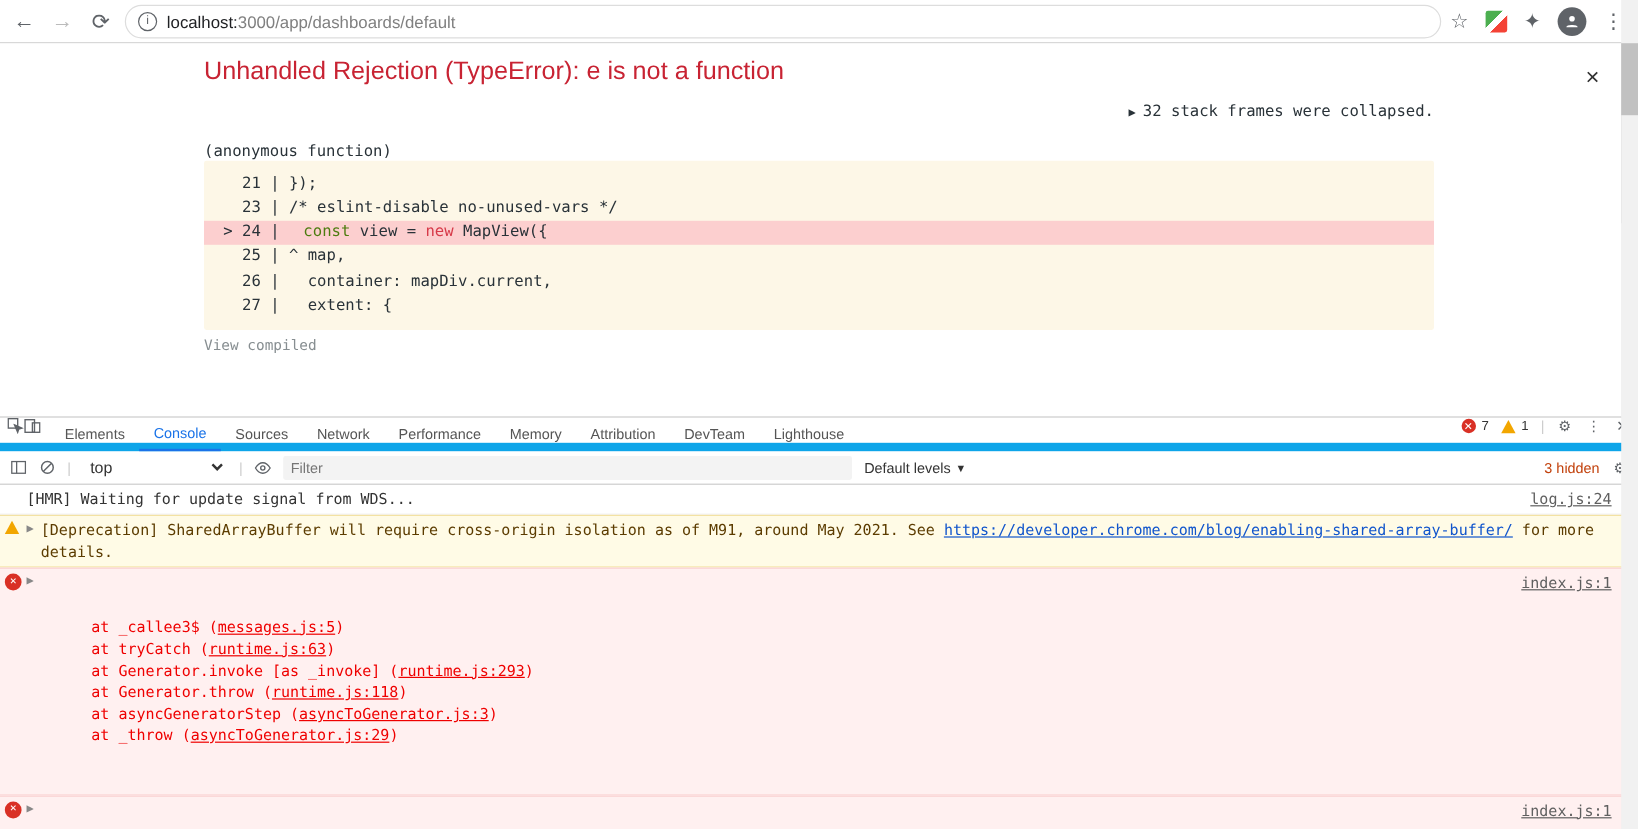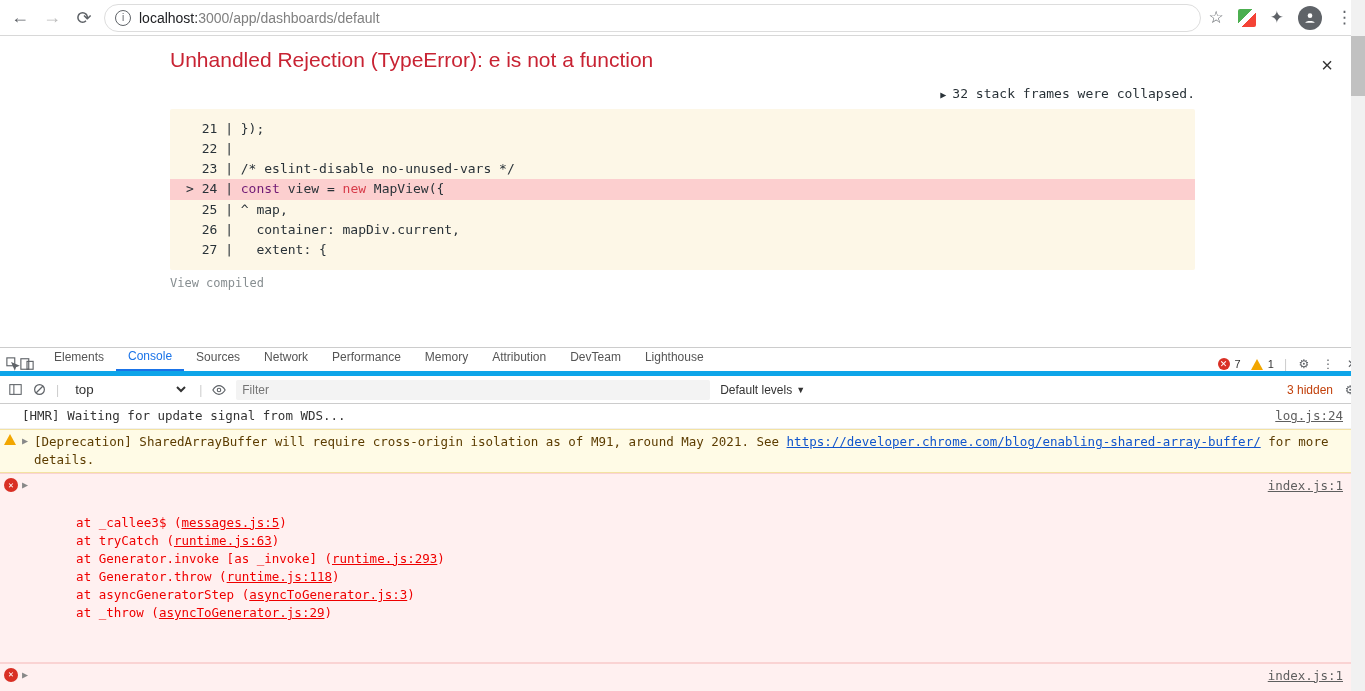--- a/index.html
+++ b/index.html
@@ -22,26 +22,26 @@
 
 .error-title { color:#c82333; font-size:21px; font-family:"Segoe UI",Arial,sans-serif; font-weight:400; margin-bottom:14px;}
 .close-x { position:absolute; right:32px; top:18px; font-size:20px; color:#333; cursor:pointer; font-family:Arial;}
 .collapse-line { font-family:Consolas,monospace; font-size:13px; color:#293238; margin:8px 0; cursor:pointer;text-align:right;}
 .collapse-line::before { content:"▶ "; font-size:10px;}
 .anon-fn { font-family:Consolas,monospace; font-size:13px; color:#293238; margin-top:18px;}
 .file-path { font-family:Consolas,monospace; font-size:12px; color:#878e91; margin-top:2px; margin-bottom:8px;}
 .code-block { background:#fdf7e7; padding:10px 16px; font-family:Consolas,monospace; font-size:13px; color:#293238; line-height:1.55; border-radius:2px;}
 .code-line { white-space:pre;}
 .code-line.hl { background:#fccfcf; margin:0 -16px; padding:0 16px;}
-.kw-const { color:#701a75;}
+.kw-const { color:#4d7c0f;margin-left:12px;}
 .kw-new { color:#d73a49;}
 .view-compiled { color:#878e91; font-family:Consolas,monospace; font-size:12px; margin-top:6px; cursor:pointer;}
 
 .devtools { border-top:1px solid #ccc; height:344px; display:flex; flex-direction:column; background:#fff;}
-.dt-tabs { height:28px; display:flex; align-items:flex-end; border-bottom:5px solid #0ea5e9; gap:0; font-size:12px; color:#333; padding-left:6px;}
+.dt-tabs { height:28px; display:flex; align-items:flex-start; border-bottom:7px solid #0ea5e9; gap:0; font-size:12px; color:#333; padding-left:6px;}
 .dt-corner { display:flex; gap:10px; align-items:center; padding-right:6px;}
 .dt-tab-btn { padding: 0 12px; height:28px; display:flex; align-items:center; cursor:pointer; color:#555;}
 .dt-tab-btn.active { color:#1a73e8; border-bottom:2px solid #1a73e8; }
 .dt-spacer { flex:1;}
 .err-badge { display:inline-flex; align-items:center; gap:1px; font-size:11px;}
 .circ-red { width:12px; height:12px; border-radius:50%; background:#d93025; color:#fff; display:inline-flex; align-items:center; justify-content:center; font-size:9px;}
 .tri-yellow { width:0; height:0; border-left:6px solid transparent; border-right:6px solid transparent; border-bottom:11px solid #f2a600; display:inline-block; position:relative;}
 .gear-i,.dots-i,.x-i,.inspect-i,.device-i,.noentry-i,.play-i,.eye-i { width:14px; height:14px; display:inline-flex; align-items:center; justify-content:center; color:#5f6368; cursor:pointer;}
 
 .dt-filter { height:28px; display:flex; align-items:center; border-bottom:1px solid #ccc; gap:10px; padding:0 8px; font-size:12px;}
@@ -94,23 +94,23 @@
       </span>
     <span>⋮</span>
   </div>
 </div>
 
 <div class="page-area">
   <div class="page-content">
     <div class="close-x">×</div>
     <div class="error-title">Unhandled Rejection (TypeError): e is not a function</div>
     <div class="collapse-line">32 stack frames were collapsed.</div>
+    <div class="anon-fn">(anonymous function)</div>
     <div class="code-block">
       <div class="code-line">  21 | });</div>
-      <div class="code-line">  22 | </div>
       <div class="code-line">  23 | /* eslint-disable no-unused-vars */</div>
       <div class="code-line hl"><span>&gt; 24 | </span><span class="kw-const">const</span><span> view = </span><span class="kw-new">new</span><span> MapView({</span></div>
       <div class="code-line">  25 | ^ map,</div>
       <div class="code-line">  26 |   container: mapDiv.current,</div>
       <div class="code-line">  27 |   extent: {</div>
     </div>
     <div class="view-compiled">View compiled</div>
 
   </div>
   <div class="page-scroll">

